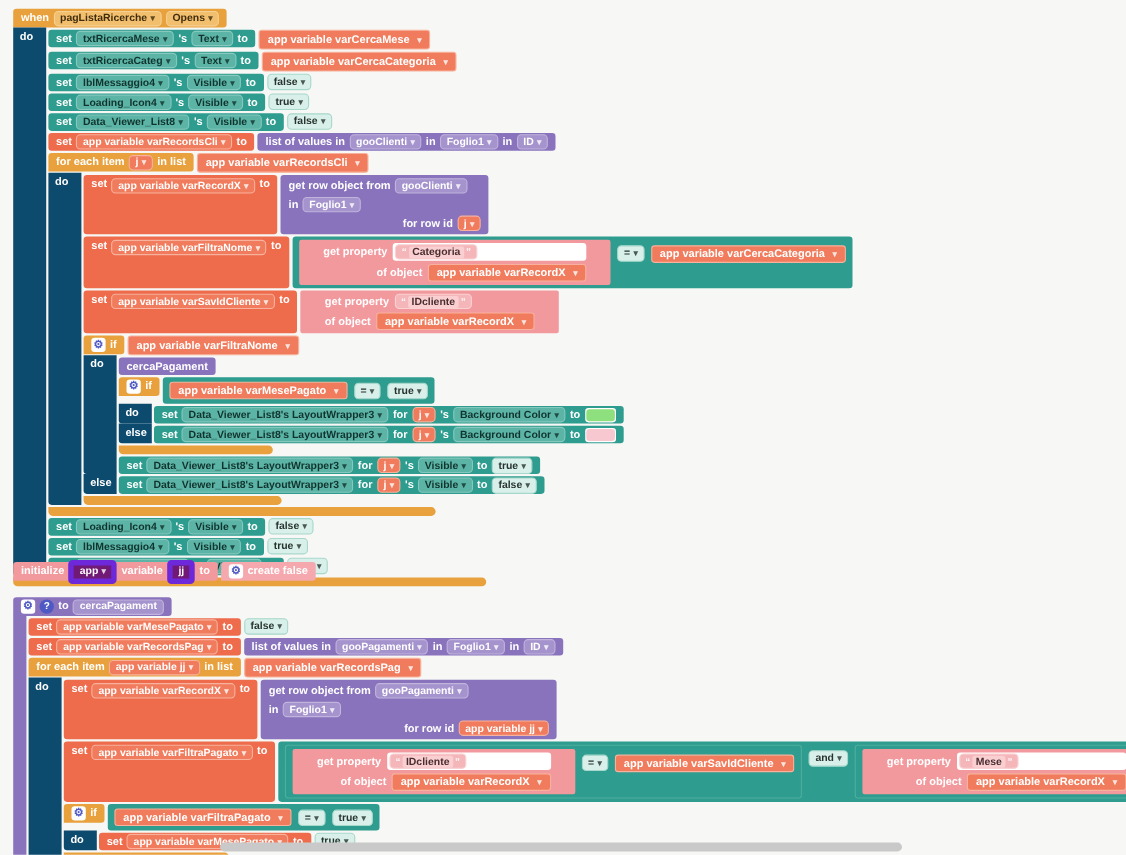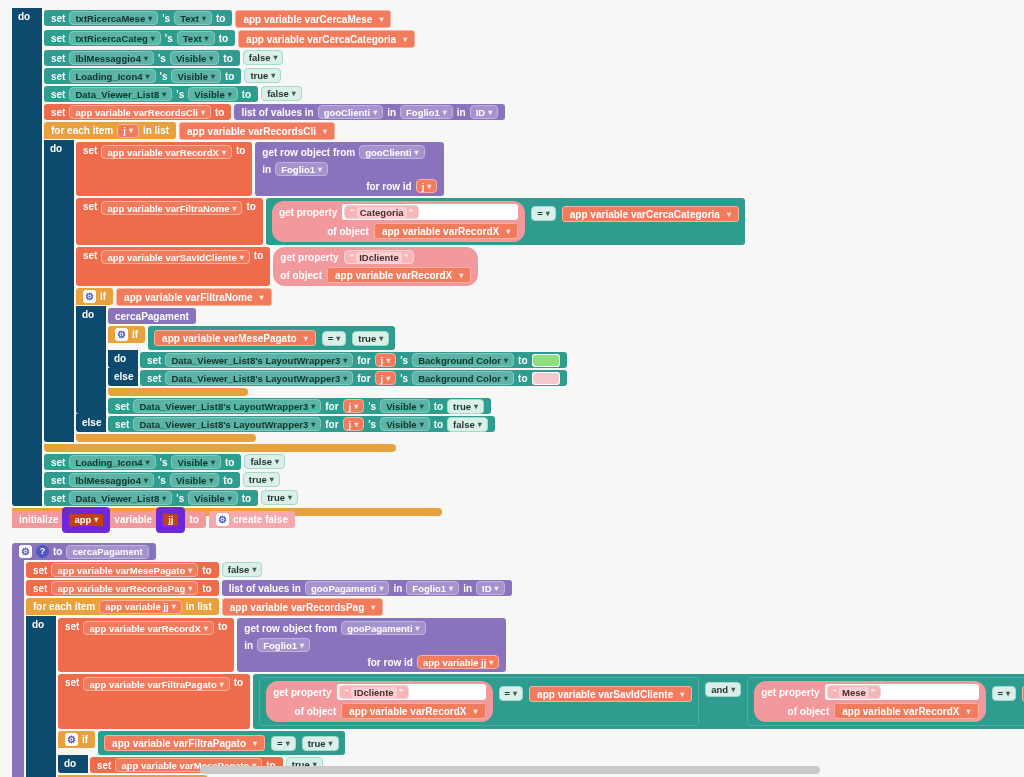--- a/index.html
+++ b/index.html
@@ -12,21 +12,21 @@
   .orange{background:#E8A13C;} .teal{background:#2E9C8E;} .coral{background:#EE6B4C;} .purple{background:#8973BC;} .pink{background:#F2999E;text-align:center;} .pink2{background:#F5A9AF;}
   .getter{border:1px solid #F7B19C;background:#F07C5D;}
   
   .chip{display:inline-flex;align-items:center;border-radius:4px;padding:0 5px;height:12px;font-size:9.5px;font-weight:bold;}
   .tealc{background:#5BB4A6;color:#11332E;border:1px solid #86C8BD;}
   .coralc{background:#F07C5D;color:#fff;border:1px solid #F7B19C;}
   .purplec{background:#A593CD;color:#fff;border:1px solid #C0B4DD;}
   .orangec{background:#F2BF6E;color:#3F2C0D;border:1px solid #F5D193;}
   .lightc{background:#D9EFE9;color:#27332F;border:1px solid #A6D8CC;height:13px;}
   .pinkc{background:#F5B6BA;color:#fff;border:1px solid #F9D2D4;}
-  .pinkc2{background:#c2410c;color:#fff;border:7px solid #6d28d9;}
+  .pinkc2{background:#701a75;color:#fff;border:5px solid #6d28d9;}
   .dd::after{content:"▾";font-size:8px;opacity:.8;margin-left:3px;}
   .qname{background:#F9CFD2;color:#4A2D2F;border-radius:2px;padding:0 3px;margin:0 2px;font-size:9.5px;}
   .q{color:#fff;font-size:9px;opacity:.9;}
   .k{color:inherit;}
   
   .gear{width:13px;height:13px;border-radius:3px;background:#fff;color:#4E59C4;display:inline-flex;align-items:center;justify-content:center;font-size:10px;line-height:1;flex:none;}
   .qbadge{width:13px;height:13px;border-radius:50%;background:#4E59C4;color:#fff;display:inline-flex;align-items:center;justify-content:center;font-size:9px;line-height:1;flex:none;}
   
   .group{display:flex;flex-direction:column;align-items:flex-start;}
   .bodywrap{display:flex;align-items:stretch;}
@@ -35,38 +35,43 @@
   .rows{display:flex;flex-direction:column;align-items:flex-start;padding-left:2px;}
   .row{display:flex;align-items:flex-start;margin-top:2px;gap:3px;}
   .rstretch{align-items:stretch;}
   .foot{height:8px;margin-top:2px;border-radius:0 4px 4px 4px;}
   .foot.orange{background:#E8A13C;}
   
   .pml{display:flex;flex-direction:column;gap:3px;background:#8973BC;border-radius:3px;padding:3px 7px;align-items:flex-start;font-size:10px;color:#fff;}
   .pline{display:flex;gap:4px;align-items:center;}
   .pline.end{align-self:stretch;justify-content:flex-end;}
   
-  .pgp{background:#F2999E;border-radius:12px;padding:3px 7px;display:flex;flex-direction:column;gap:3px;font-size:10px;color:#fff;}
+  .pgp{background:#F2999E;border-radius:2px;padding:3px 22px;display:flex;flex-direction:column;gap:3px;font-size:10px;color:#fff;}
   .pgpline{display:flex;gap:5px;align-items:center;}
   .pgpline.end{justify-content:flex-end;}
   .winput{background:#fff;border-radius:3px;height:14px;display:inline-flex;align-items:center;padding:1px 2px;}
   
   .cont{gap:6px;padding:3px 6px;}
   .tsub{background:#2E9C8E;border:1px solid #4FAE9F;border-radius:3px;padding:3px 6px;display:flex;gap:6px;align-items:flex-start;}
   .mt{margin-top:5px;}
   
   .pill{background:#fff;border-radius:3px;padding:1px;display:inline-flex;}
   .sw{width:26px;height:11px;border-radius:3px;display:inline-block;}
   .swgreen{background:#8EE07E;} .swpink{background:#F7C8D0;}
   #hscrollbar{position:absolute;left:200px;top:766px;width:620px;height:8px;background:#C9C9C9;border-radius:4px;}
 </style>
 </head>
 <body>
 
 <div class="group abs" style="left:12px;top:8px;">
+  <div class="b orange hdr">
+    <span class="k">when</span>
+    <span class="chip orangec dd">pagListaRicerche</span>
+    <span class="chip orangec dd">Opens</span>
+  </div>
   <div class="bodywrap">
     <div class="spine"><span>do</span></div>
     <div class="rows">
 
       <div class="row">
           <div class="b teal">
         <span class="k">set</span>
         <span class="chip tealc dd">txtRicercaMese</span>
         <span class="k">'s</span>
         <span class="chip tealc dd">Text</span>

